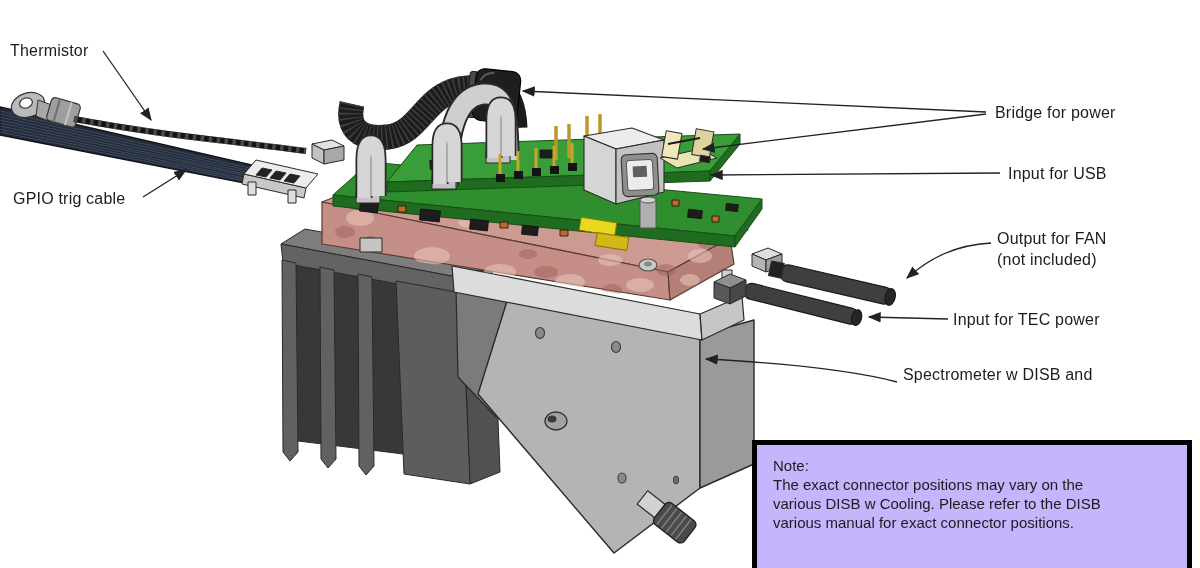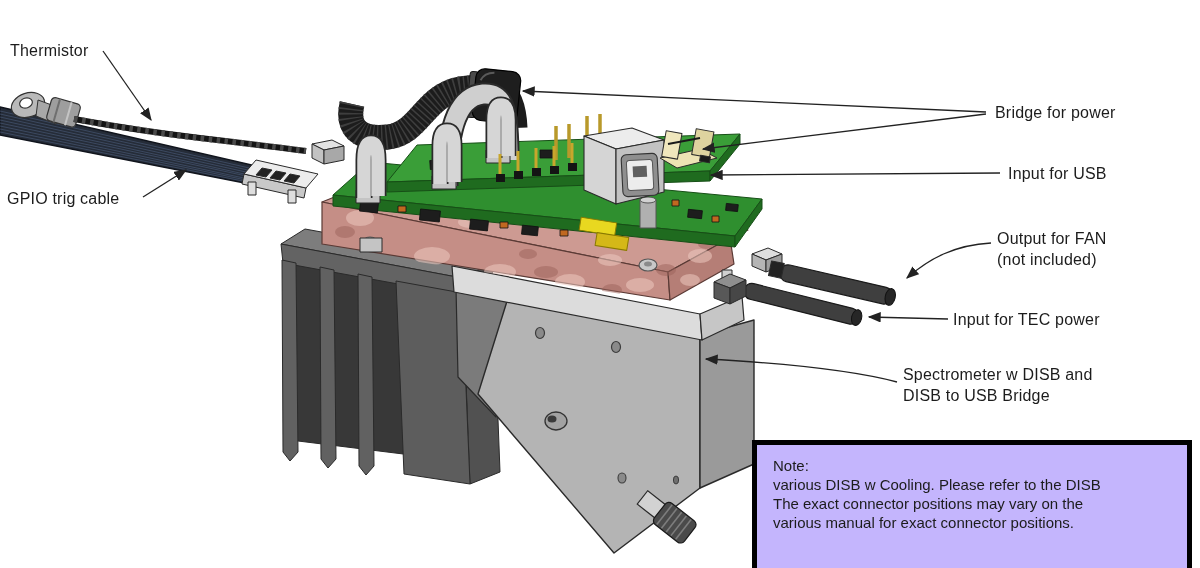--- a/index.html
+++ b/index.html
@@ -300,21 +300,21 @@
     <path d="M991,211 C955,213 930,226 907,246" marker-end="url(#arr)"></path>
     <path d="M948,287 L869,285" marker-end="url(#arr)"></path>
     <path d="M897,350 C855,339 780,331 706,327" marker-end="url(#arr)"></path>
   </g>
 </svg>
 
   <div class="label" style="left:10px;top:8px">
     <span>Thermistor</span>
   </div>
 
-  <div class="label" style="left:7px;top:156px">
+  <div class="label" style="left:13px;top:156px">
     <span>GPIO trig cable</span>
   </div>
 
   <div class="label" style="left:995px;top:70px">
     <span>Bridge for power</span>
   </div>
 
   <div class="label" style="left:1008px;top:131px">
     <span>Input for USB</span>
   </div>
@@ -323,23 +323,22 @@
     <span>Input for TEC power</span>
   </div>
 
   <div class="label" style="left:997px;top:196px">
     <div>Output for FAN</div>
     <div>(not included)</div>
   </div>
 
   <div class="label" style="left:903px;top:332px">
     <div>Spectrometer w DISB and</div>
-    <div>DISB to USB Bridge</div>
   </div>
 
   <div class="note">
     <div class="nh">Note:</div>
+    <div>The exact connector positions may vary on the</div>
     <div>various DISB w Cooling. Please refer to the DISB</div>
-    <div>The exact connector positions may vary on the</div>
     <div>various manual for exact connector positions.</div>
   </div>
 
 </div>
 
 </body></html>

